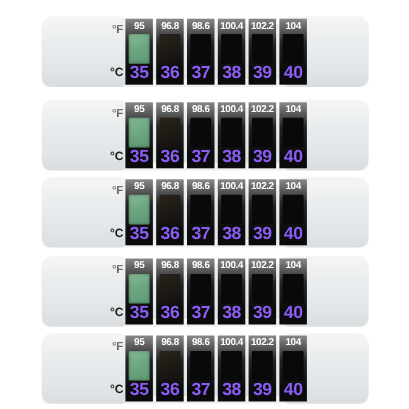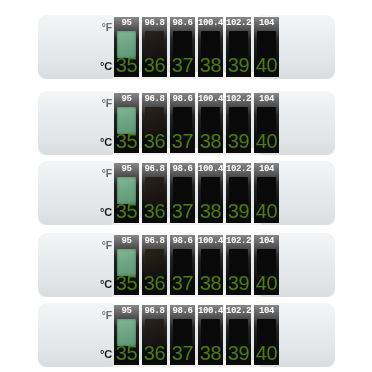--- a/index.html
+++ b/index.html
@@ -119,28 +119,27 @@
   }
   .f-val {
     position: relative;
     z-index: 3;
     color: #ffffff;
     font-size: 9px;
     font-weight: bold;
     line-height: 1;
     letter-spacing: -0.4px;
     white-space: nowrap;
-    font-family: Liberation Mono, monospace;
   }
   .c-val {
     position: relative;
     z-index: 3;
-    color: #4d7c0f;
-    font-size: 20px;
-    font-weight: normal;
+    color: #8b5cf6;
+    font-size: 16px;
+    font-weight: bold;
     line-height: 1;
     letter-spacing: -0.4px;
     white-space: nowrap;
   }
   
   .lcd {
     position: absolute;
     left: 3px;
     right: 3px;
     top: 14px;

